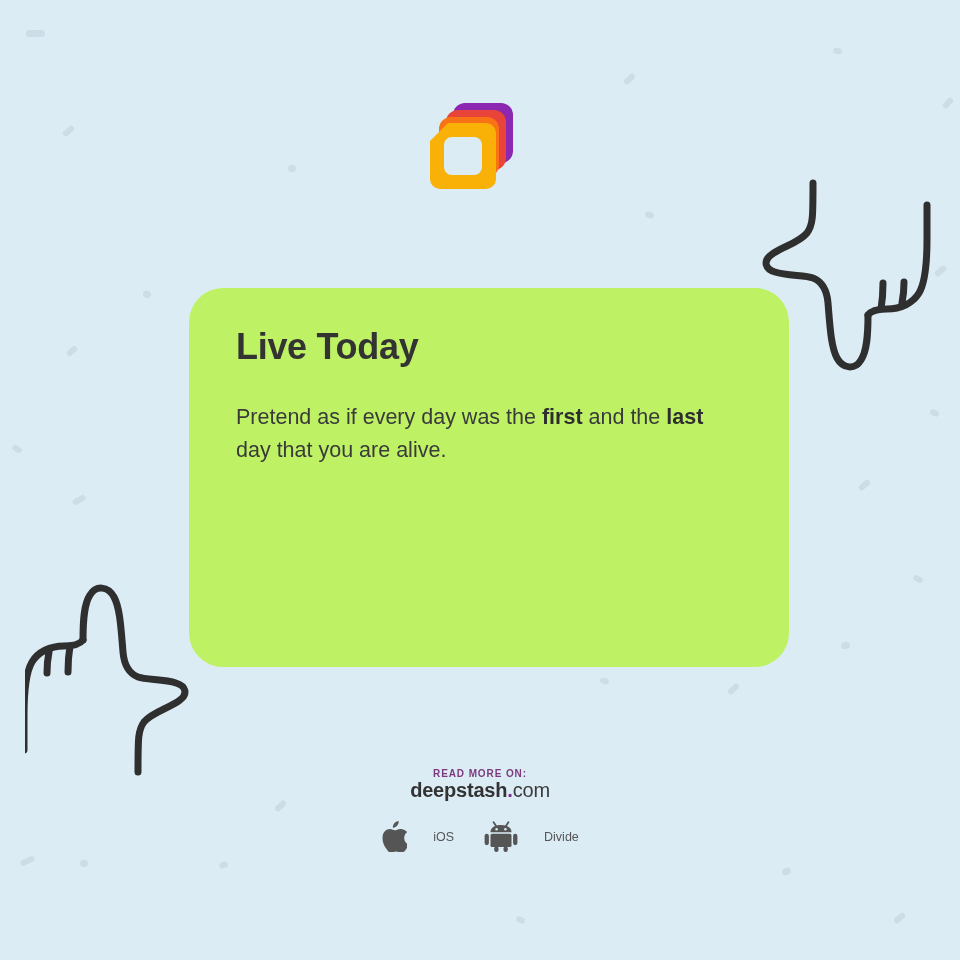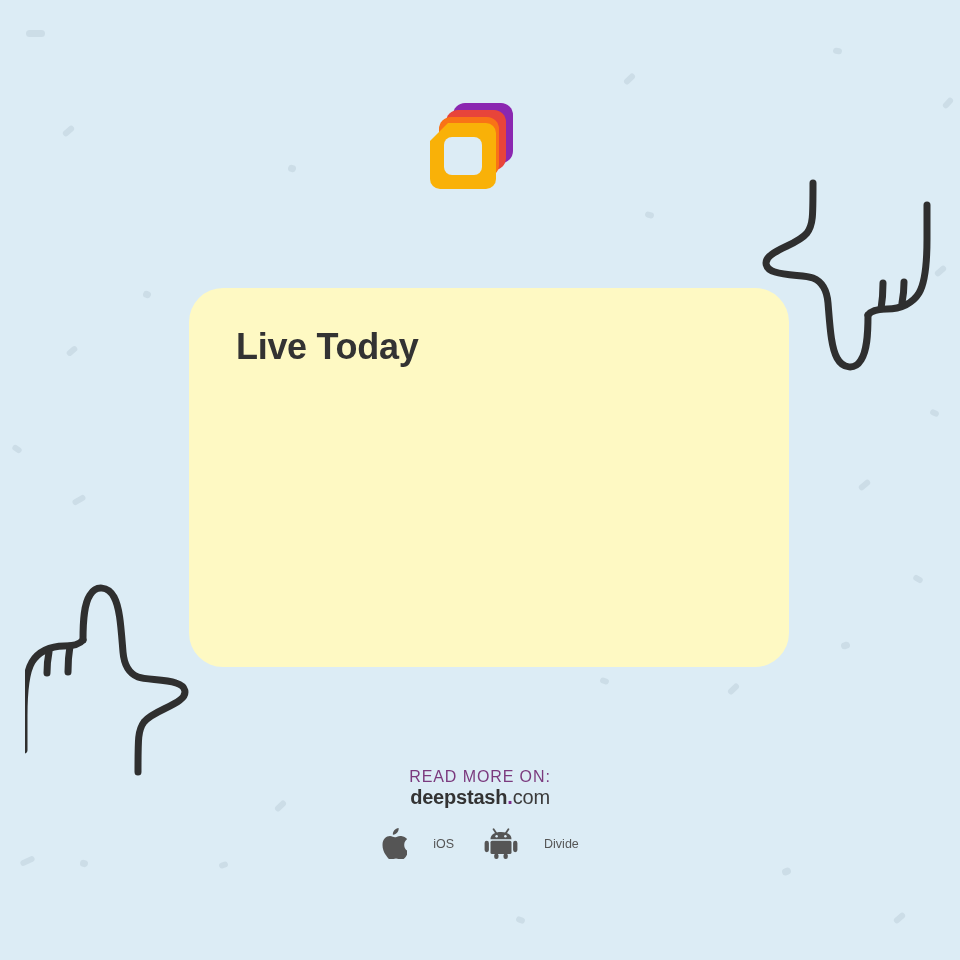--- a/index.html
+++ b/index.html
@@ -64,21 +64,21 @@
     border-radius: 8px;
   }
 
   
   #card {
     position: absolute;
     left: 189px;
     top: 288px;
     width: 600px;
     height: 379px;
-    background: #fef9c3;
+    background: #bef264;
     border-radius: 34px;
     box-sizing: border-box;
     padding: 38px 48px 8px 47px;
   }
   #card-title {
     margin: 0;
     font-size: 36px;
     font-weight: bold;
     color: #333333;
     letter-spacing: -0.3px;
@@ -96,22 +96,22 @@
 
   
   #footer {
     position: absolute;
     left: 0;
     top: 768px;
     width: 960px;
     text-align: center;
   }
   #read-more {
-    font-size: 16px;
-    font-weight: normal;
+    font-size: 10px;
+    font-weight: bold;
     letter-spacing: 0.9px;
     color: #7b3a7e;
   }
   #wordmark {
     font-size: 20px;
     color: #333333;
     letter-spacing: -0.2px;
   }
   #wordmark .ds-name { font-weight: bold; }
   #wordmark .ds-dot  { color: #7b2d8e; font-weight: bold; }
@@ -188,20 +188,21 @@
   <div id="logo">
     <div class="layer l-purple"></div>
     <div class="layer l-red"></div>
     <div class="layer l-orange"></div>
     <div class="layer l-amber"></div>
     <div class="hole"></div>
   </div>
 
   <div id="card">
     <h1 id="card-title">Live Today</h1>
+    <p class="body-para second"><span>Pretend as if every day was the </span><b>first</b><span> and the </span><b>last</b><span> day that you are alive.</span></p>
   </div>
 
   <div id="footer">
     <div id="read-more">READ MORE ON:</div>
 
     <div id="wordmark">
       <span class="ds-name">deepstash</span><span class="ds-dot">.</span><span class="ds-tld">com</span>
     </div>
 
     <div id="stores">

